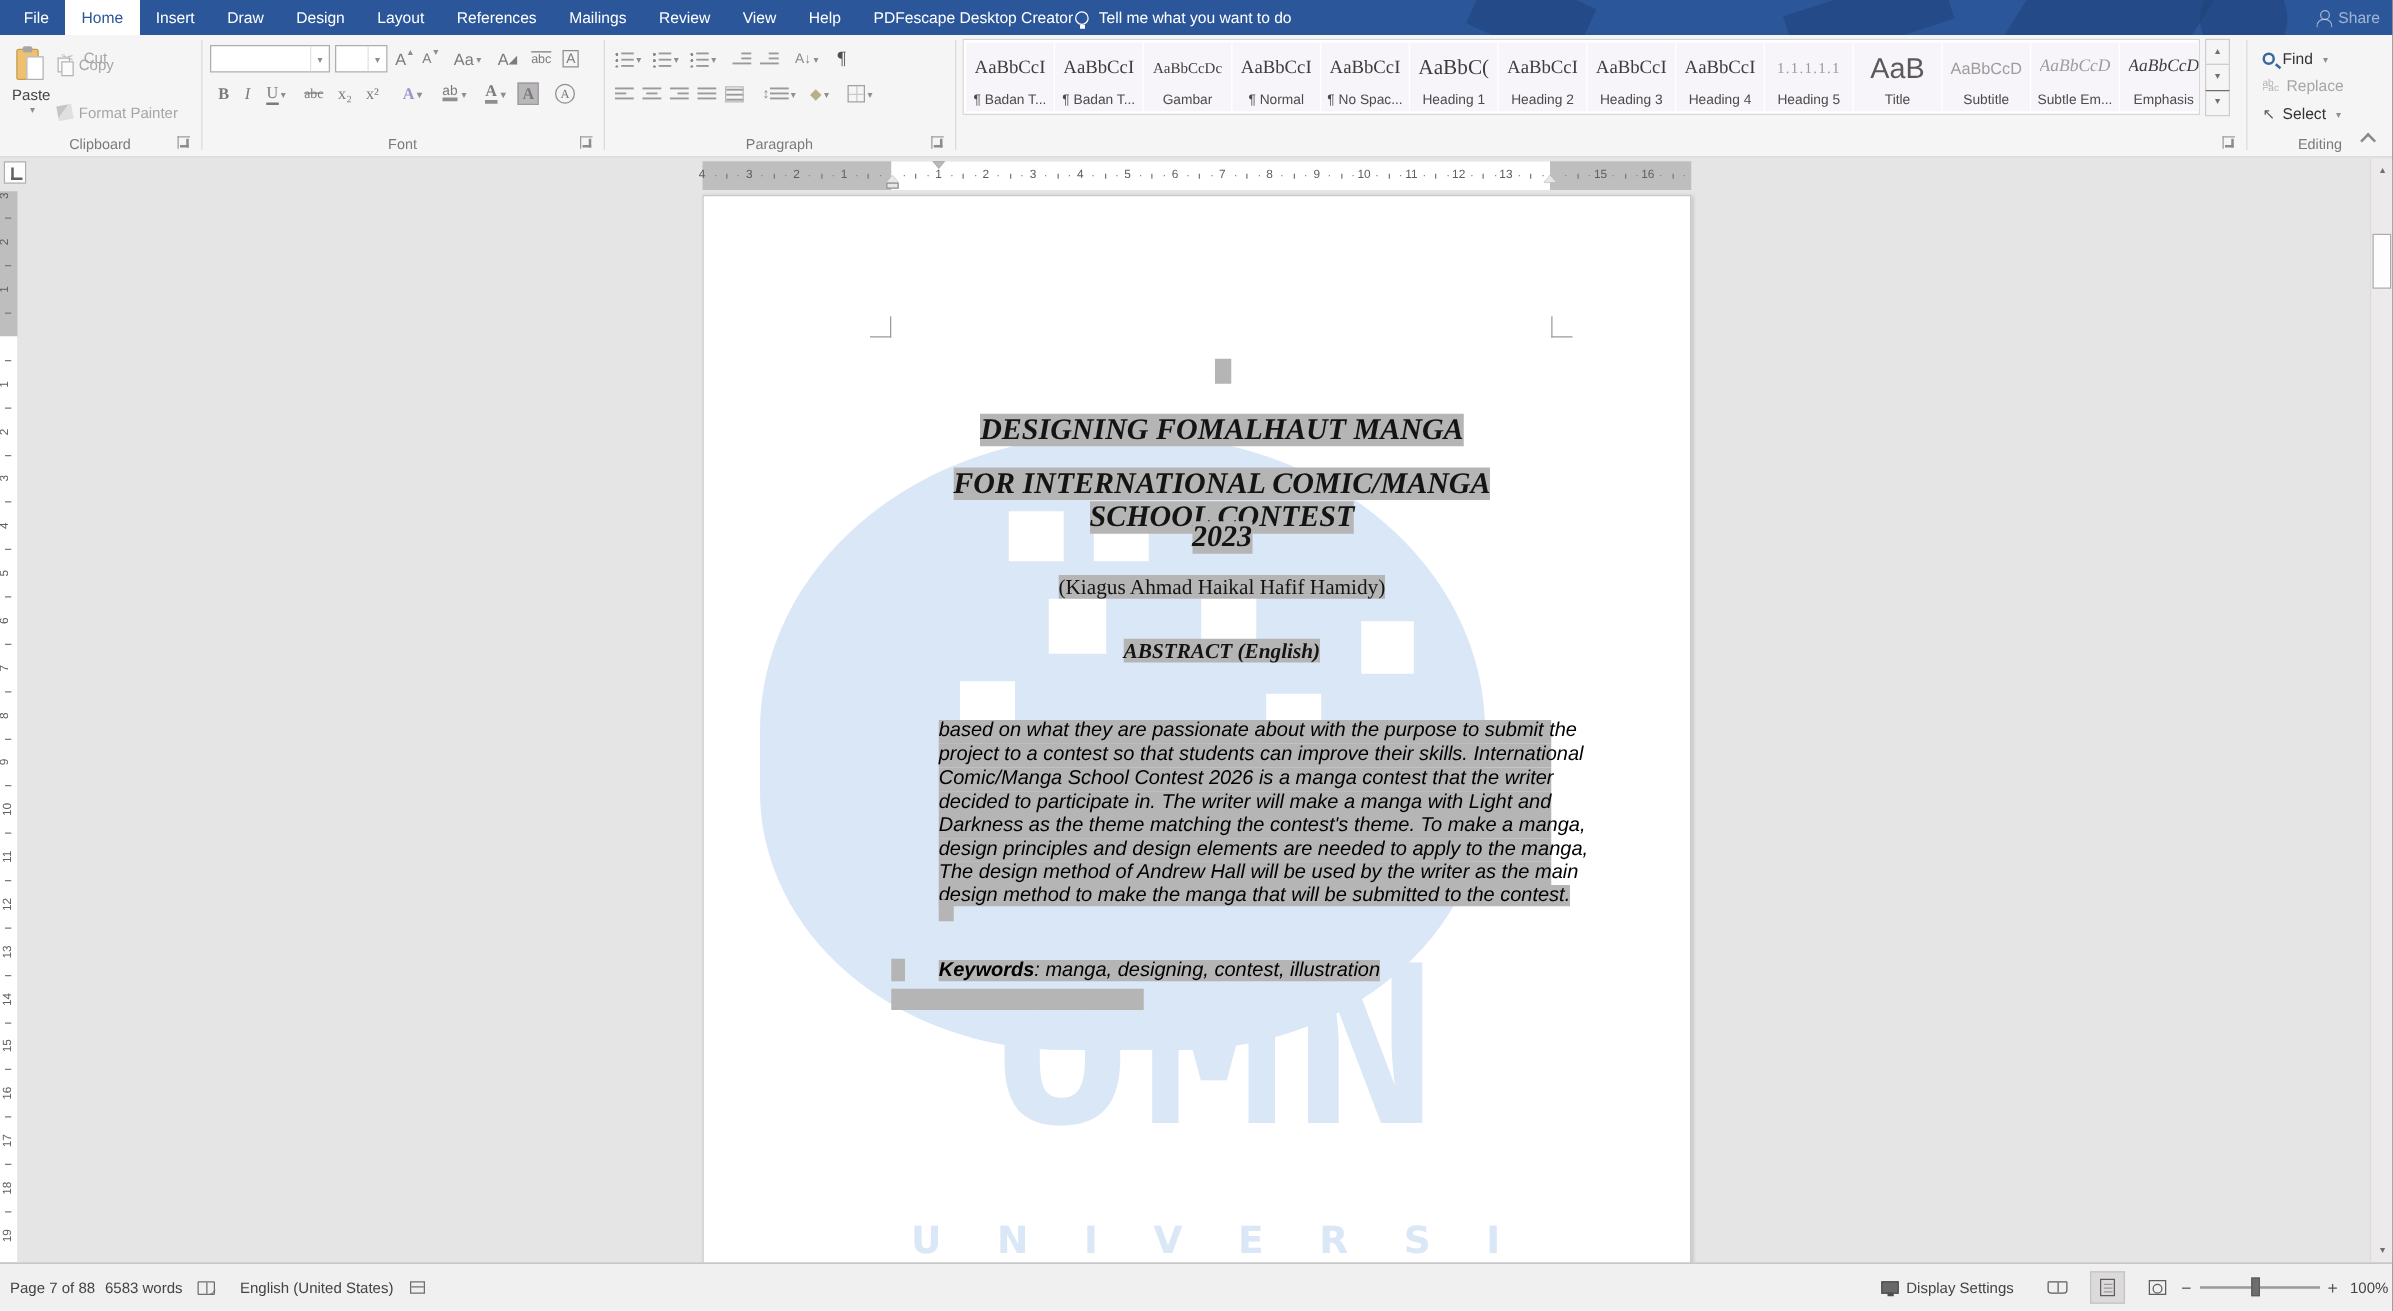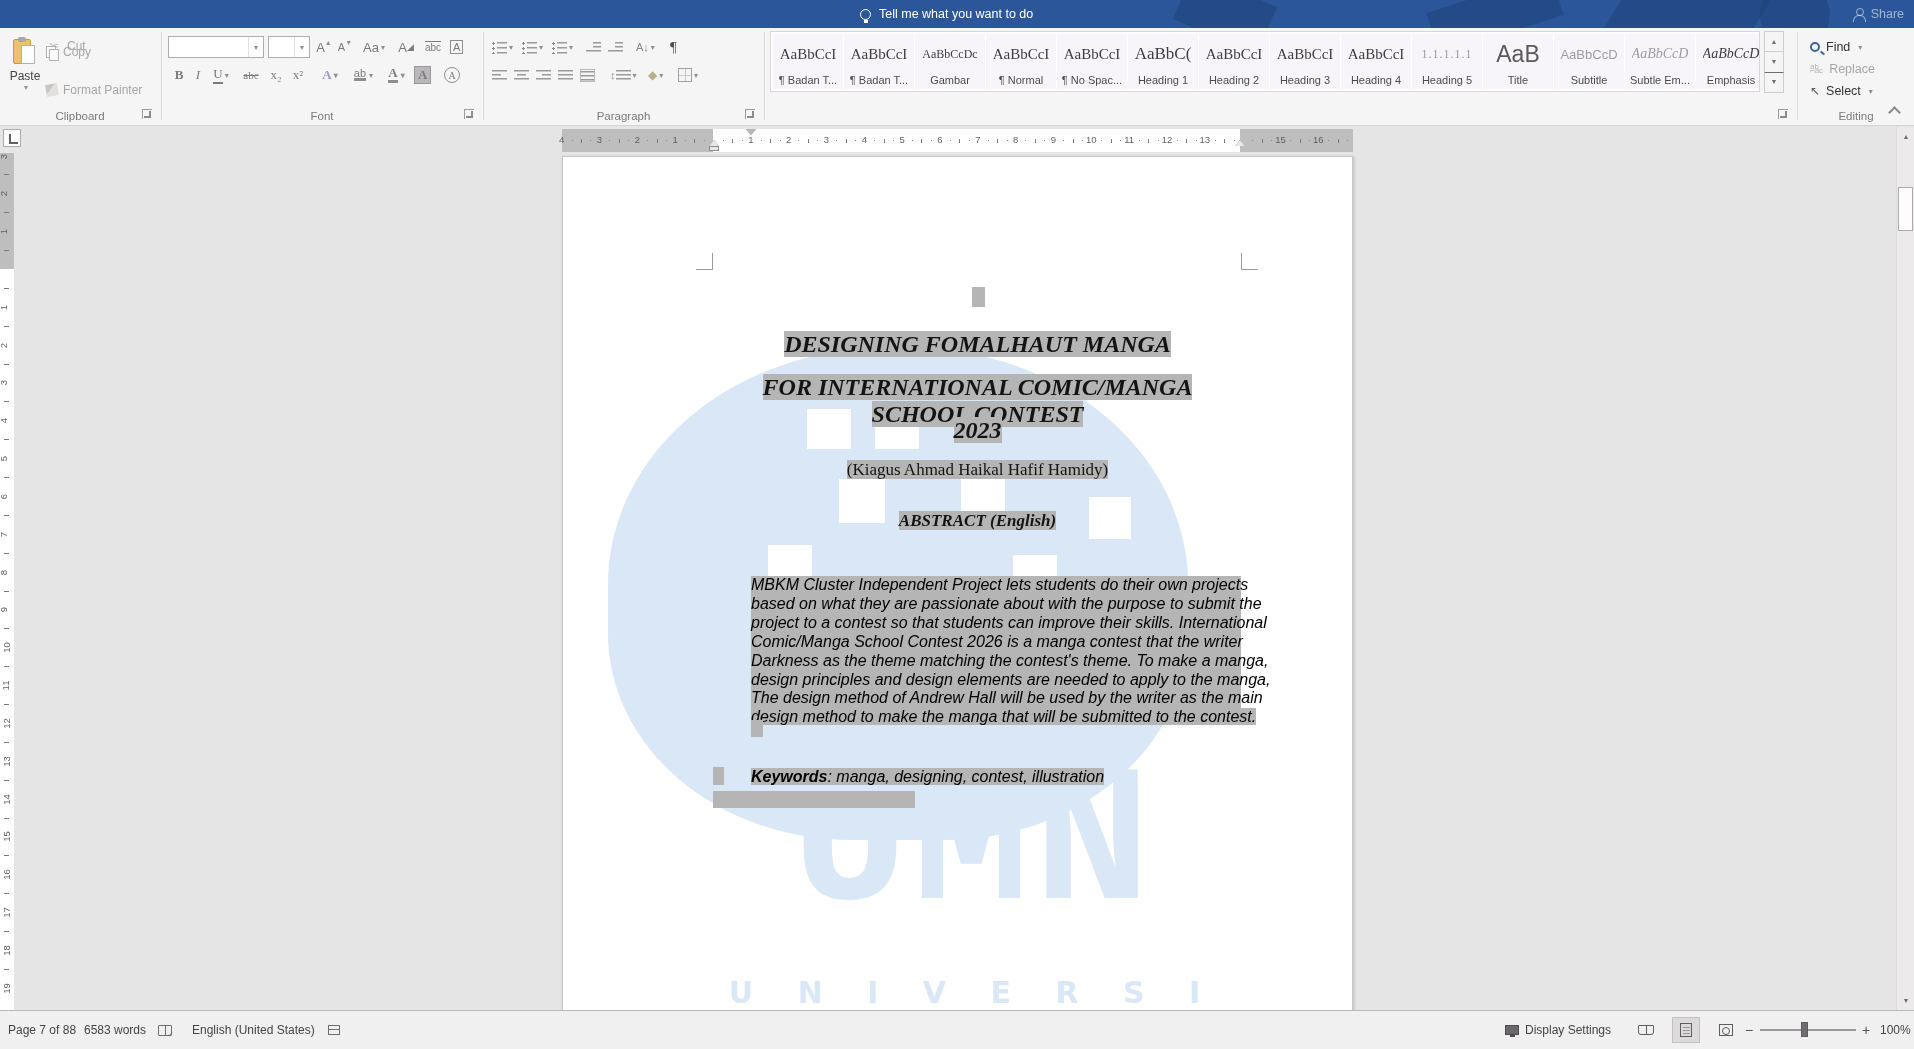--- a/index.html
+++ b/index.html
@@ -190,20 +190,34 @@
 </head>
 <body>
 
 <div id="app">
 
   <div class="titlebar">
     <div class="deco deco1"></div>
     <div class="deco deco2"></div>
     <div class="deco deco3"></div>
     <div class="deco deco4"></div>
+    <div class="tabs">
+      <div class="tab">File</div>
+        <div class="tab active">Home</div>
+        <div class="tab">Insert</div>
+        <div class="tab">Draw</div>
+        <div class="tab">Design</div>
+        <div class="tab">Layout</div>
+        <div class="tab">References</div>
+        <div class="tab">Mailings</div>
+        <div class="tab">Review</div>
+        <div class="tab">View</div>
+        <div class="tab">Help</div>
+        <div class="tab">PDFescape Desktop Creator</div>
+    </div>
     <div class="tellme">
       <span class="bulb"></span>
       <span>Tell me what you want to do</span>
     </div>
     <div class="share">
       <span class="person"></span>
       <span>Share</span>
     </div>
   </div>
 
@@ -612,24 +626,24 @@
 
       <div class="doctext">
         <div class="blk" style="left:258px;top:130px;width:13px;height:20px;"></div>
         <div class="title-line" style="top:174px;"><span class="hl">DESIGNING FOMALHAUT  MANGA</span></div>
         <div class="title-line" style="top:217px;"><span class="hl">FOR INTERNATIONAL COMIC/MANGA SCHOOL CONTEST</span></div>
         <div class="title-line" style="top:260px;"><span class="hl">2023</span></div>
         <div class="center-line" style="top:303px;font-size:17px;"><span class="hl">(Kiagus Ahmad Haikal Hafif Hamidy)</span></div>
         <div class="center-line" style="top:354px;font-size:17px;font-weight:bold;font-style:italic;"><span class="hl">ABSTRACT (English)</span></div>
       </div>
       <div class="abs-wrap">
-        <div class="abs-line"><span>MBKM Cluster Independent Project lets students do their own projects</span></div>
           <div class="abs-line"><span>based on what they are passionate about with the purpose to submit the</span></div>
           <div class="abs-line"><span>project to a contest so that students can improve their skills.  International</span></div>
           <div class="abs-line"><span>Comic/Manga School Contest 2026 is a manga contest that the writer</span></div>
+          <div class="abs-line"><span>decided to participate in. The writer will make a manga with Light and</span></div>
           <div class="abs-line"><span>Darkness as the theme matching the contest's theme. To make a manga,</span></div>
           <div class="abs-line"><span>design principles and design elements are needed to apply to the manga,</span></div>
           <div class="abs-line"><span>The design method of Andrew Hall will be used by the writer as the main</span></div>
           <div class="abs-line"><span>design method to make the manga that will be submitted to the contest.</span></div>
       </div>
       <div class="blk" style="left:188px;top:563px;width:12px;height:17px;"></div>
       <div class="kw-line"><span class="hl"><b>Keywords</b><span>: manga, designing, contest, illustration</span></span></div>
       <div class="blk" style="left:150px;top:610px;width:11px;height:18px;"></div>
       <div class="blk" style="left:150px;top:634px;width:202px;height:17px;"></div>
     </div>

